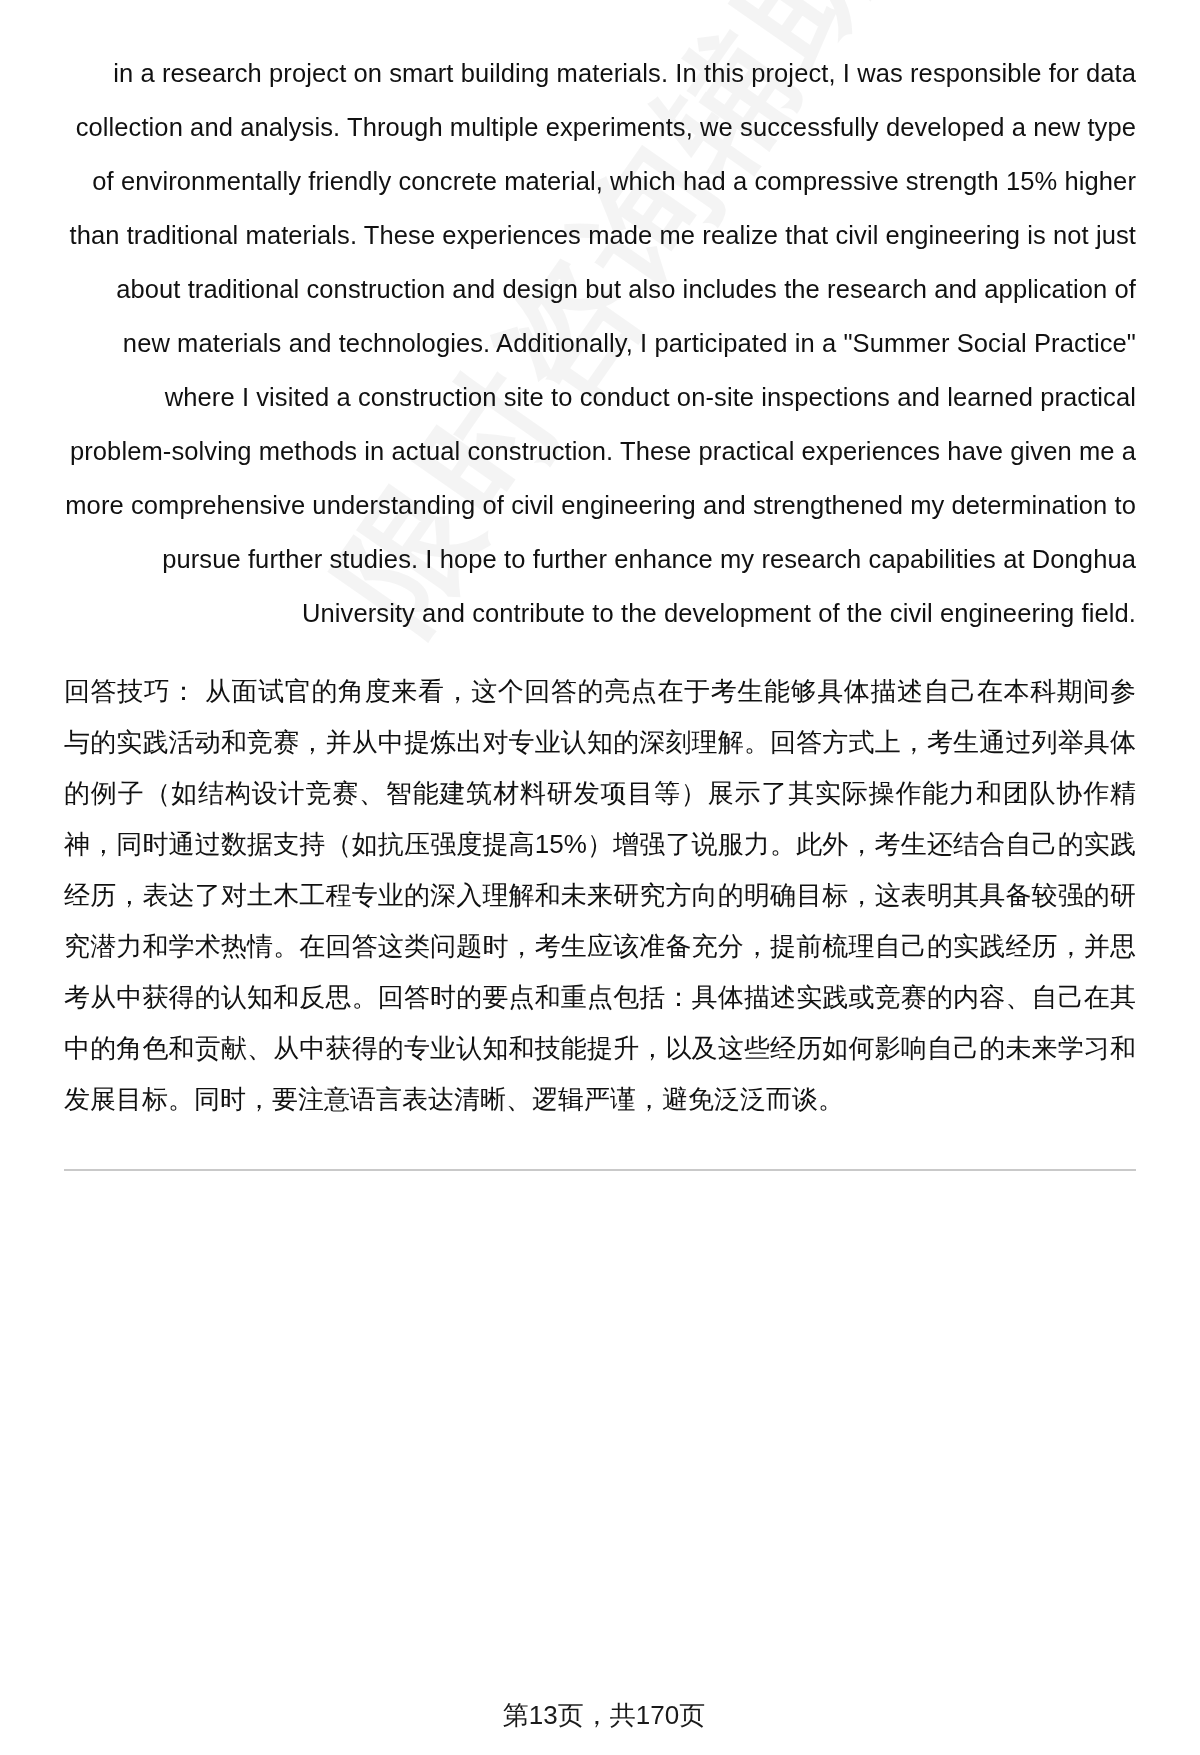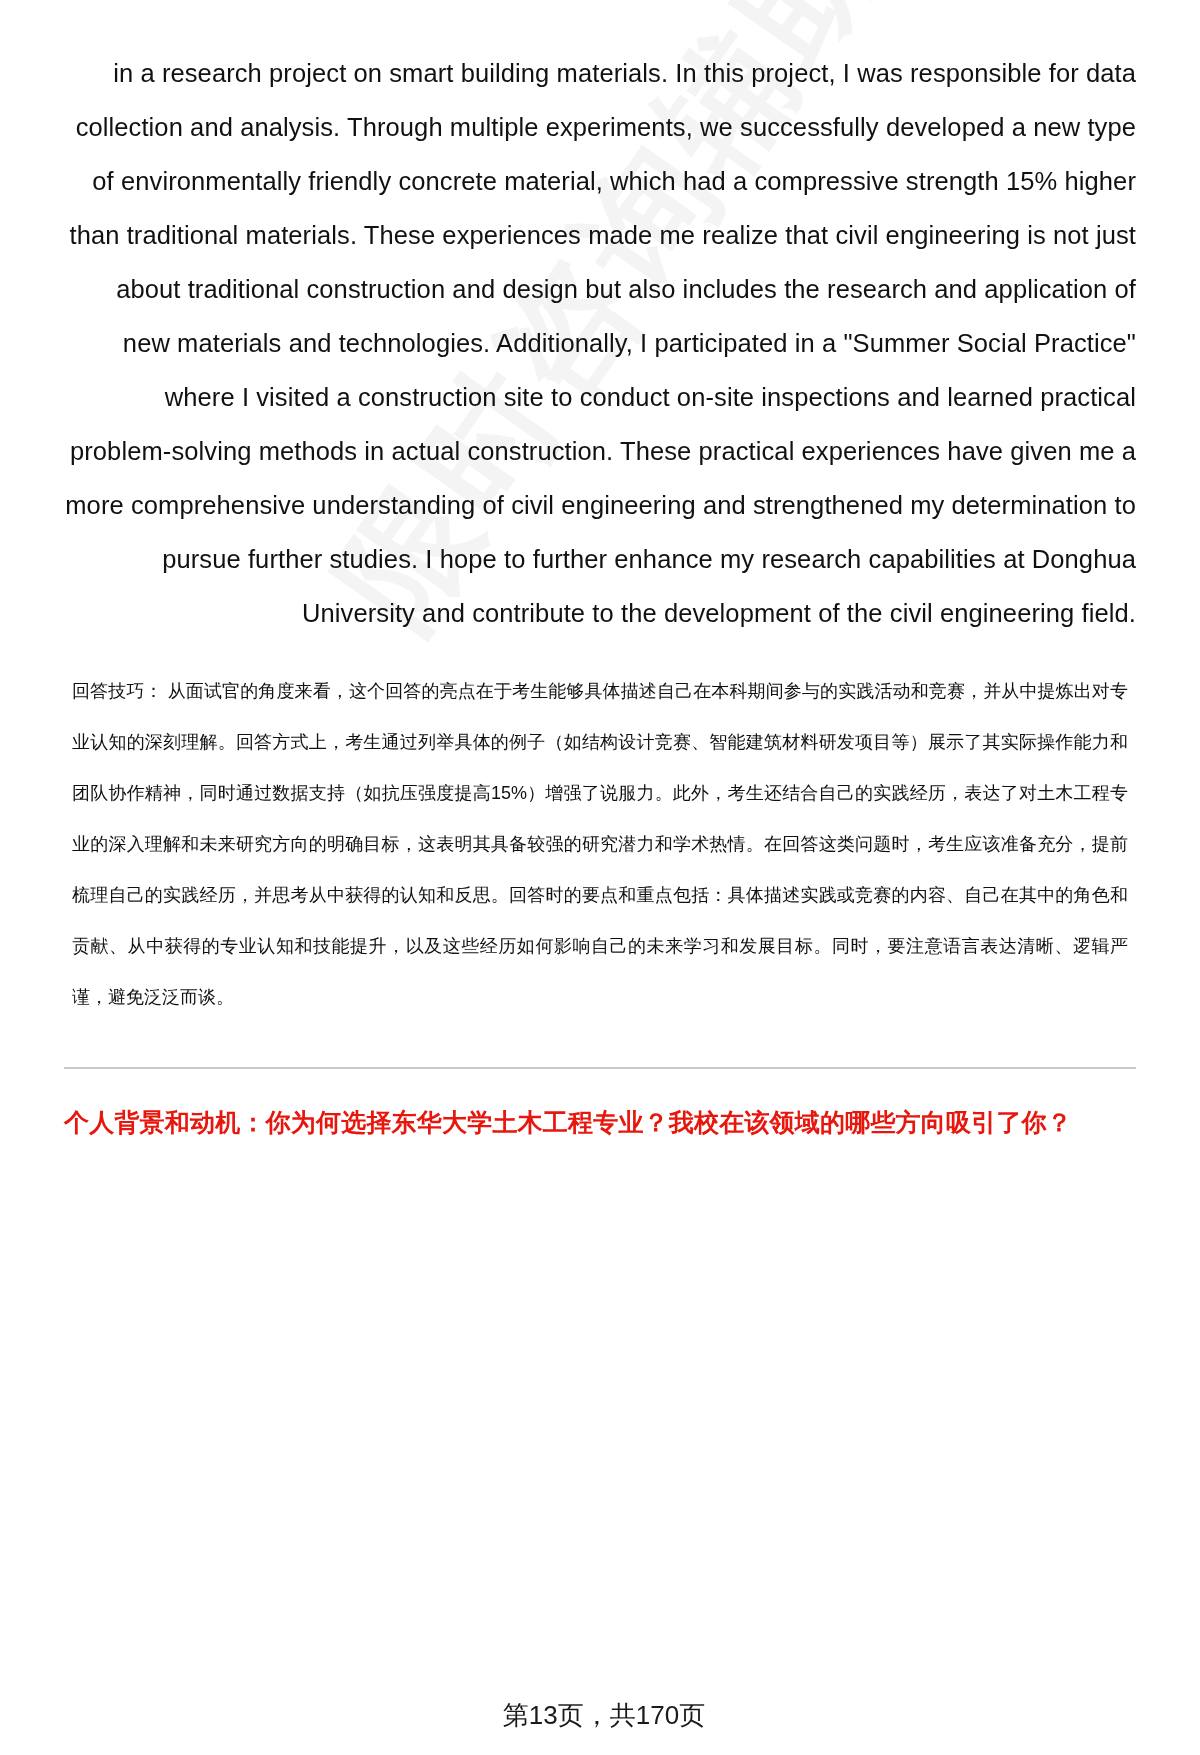--- a/index.html
+++ b/index.html
@@ -52,23 +52,23 @@
     font-family: "Liberation Sans", sans-serif;
     font-size: 25.5px;
     line-height: 54px;
     margin: 0 0 26px 0;
     color: #111111;
     text-align: right;
     letter-spacing: 0.1px;
   }
   p.cn {
     font-family: "Liberation Sans", sans-serif;
-    font-size: 18px;
+    font-size: 26px;
     line-height: 51px;
-    margin: 8px;
+    margin: 0;
     color: #111111;
     text-align: justify;
     text-justify: inter-ideograph;
   }
   .divider {
     margin: 44px 0 0 0;
     border: none;
     border-top: 2px solid #c9c9c9;
     height: 0;
   }
@@ -99,17 +99,16 @@
 <div class="page">
 
   <div class="watermark">
     <span>限时咨询辅助</span>
   </div>
 
   <div class="content">
     <p class="en">in a research project on smart building materials. In this project, I was responsible for data collection and analysis. Through multiple experiments, we successfully developed a new type of environmentally friendly concrete material, which had a compressive strength 15% higher than traditional materials. These experiences made me realize that civil engineering is not just about traditional construction and design but also includes the research and application of new materials and technologies. Additionally, I participated in a "Summer Social Practice" where I visited a construction site to conduct on-site inspections and learned practical problem-solving methods in actual construction. These practical experiences have given me a more comprehensive understanding of civil engineering and strengthened my determination to pursue further studies. I hope to further enhance my research capabilities at Donghua University and contribute to the development of the civil engineering field.</p>
     <p class="cn">回答技巧： 从面试官的角度来看，这个回答的亮点在于考生能够具体描述自己在本科期间参与的实践活动和竞赛，并从中提炼出对专业认知的深刻理解。回答方式上，考生通过列举具体的例子（如结构设计竞赛、智能建筑材料研发项目等）展示了其实际操作能力和团队协作精神，同时通过数据支持（如抗压强度提高15%）增强了说服力。此外，考生还结合自己的实践经历，表达了对土木工程专业的深入理解和未来研究方向的明确目标，这表明其具备较强的研究潜力和学术热情。在回答这类问题时，考生应该准备充分，提前梳理自己的实践经历，并思考从中获得的认知和反思。回答时的要点和重点包括：具体描述实践或竞赛的内容、自己在其中的角色和贡献、从中获得的专业认知和技能提升，以及这些经历如何影响自己的未来学习和发展目标。同时，要注意语言表达清晰、逻辑严谨，避免泛泛而谈。</p>
     <hr class="divider">
-    <div class="question">个人背景和动机：你为何选择东华大学土木工程专业？我校在该领域的哪些方向吸引了你？</div>
   </div>
 
   <div class="footer">第13页，共170页</div>
 </div>
 
 </body></html>

